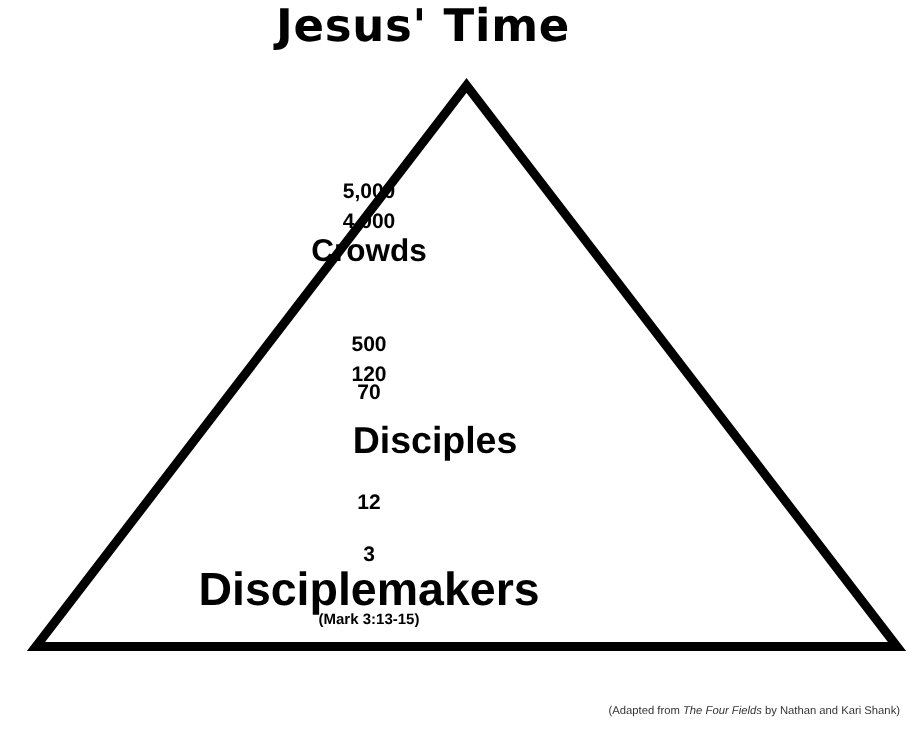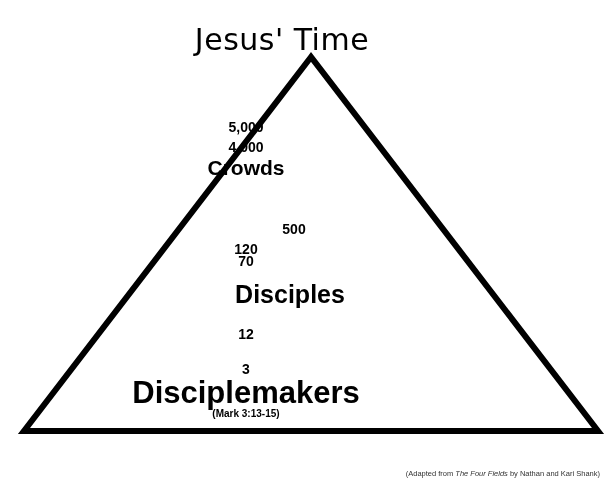--- a/index.html
+++ b/index.html
@@ -1,17 +1,17 @@
 <!DOCTYPE html>
 <html><head>
   <meta charset="utf-8">
   <style>
     html, body { margin: 0; padding: 0; background: #ffffff; }
     body { width: 616px; height: 493px; position: relative; overflow: hidden; font-family: "Liberation Sans", sans-serif; color: #000; }
-    .title { position: absolute; left: 0; width: 564px; top: 22px; text-align: center; font-family: "DejaVu Sans", sans-serif; font-weight: normal; font-size: 30px; letter-spacing: 0.5px; }
+    .title { position: absolute; left: 0; width: 564px; top: 0; text-align: center; font-family: "DejaVu Sans", sans-serif; font-weight: bold; font-size: 30px; letter-spacing: 0.5px; }
     svg.tri { position: absolute; left: 0; top: 0; }
     .lbl { position: absolute; left: 0; width: 492px; text-align: center; font-weight: bold; line-height: 1; }
     .num { font-size: 14px; }
     .crowds { font-size: 21px; }
     .disciples { font-size: 25px; padding-left: 44px; }
     .dm { font-size: 31px; }
     .ref { font-size: 10px; }
     .credit { position: absolute; right: 16px; top: 469px; font-size: 7.5px; color: #333; font-family: "Liberation Sans", sans-serif; }
     .credit i { font-style: italic; }
   </style>
@@ -21,21 +21,21 @@
 <div class="title">Jesus' Time</div>
 
 <svg class="tri" width="616" height="493">
   <polygon points="311,57 24,431 598,431" fill="none" stroke="#000" stroke-width="6" stroke-linejoin="miter"></polygon>
 </svg>
 
 <div class="lbl num" style="top:120px;">5,000</div>
 <div class="lbl num" style="top:140px;">4,000</div>
 <div class="lbl crowds" style="top:157px;text-align:center;">Crowds</div>
 
-<div class="lbl num" style="top:222px;margin-left:48px;">500</div>
+<div class="lbl num" style="top:222px;">500</div>
 <div class="lbl num" style="top:242px;">120</div>
 <div class="lbl num" style="top:254px;">70</div>
 <div class="lbl disciples" style="top:282px;">Disciples</div>
 
 <div class="lbl num" style="top:327px;">12</div>
 <div class="lbl num" style="top:362px;">3</div>
 <div class="lbl dm" style="top:377px;">Disciplemakers</div>
 <div class="lbl ref" style="top:409px;">(Mark 3:13-15)</div>
 
 <div class="credit"><span>(Adapted from </span><i>The Four Fields</i><span> by Nathan and Kari Shank)</span></div>

